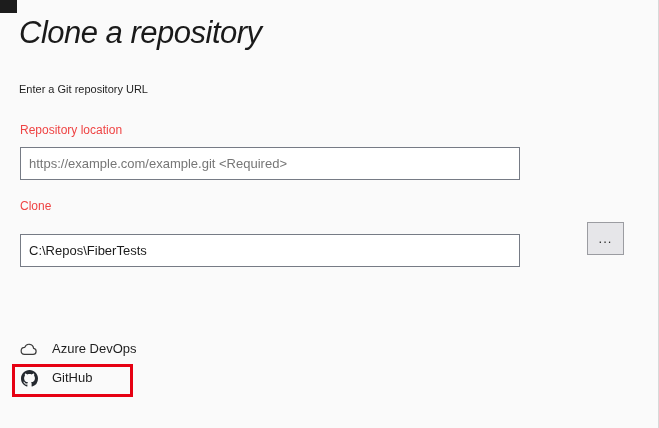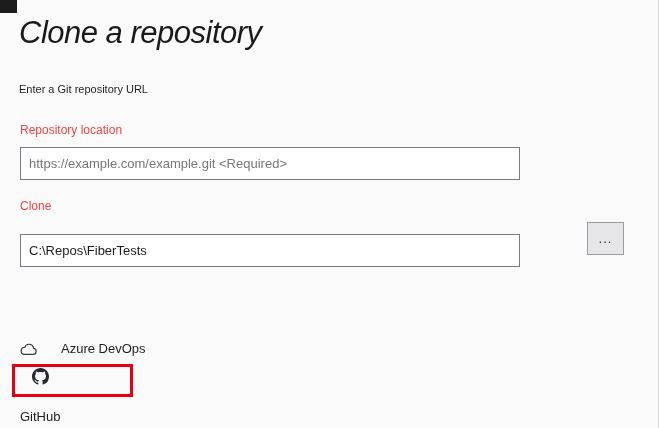--- a/index.html
+++ b/index.html
@@ -83,26 +83,26 @@
     align-items: center;
     justify-content: center;
     letter-spacing: 1px;
     cursor: pointer;
   }
   .provider-row {
     position: absolute;
     left: 20px;
     display: flex;
     align-items: center;
-    gap: 23px;
+    gap: 14px;
     height: 20px;
     cursor: pointer;
   }
   .row-azure { top: 339px; }
-  .row-github { top: 368px; flex-direction: column; }
+  .row-github { top: 368px; }
   .provider-icon {
     width: 18px; height: 18px;
     display: flex;
     align-items: center;
     justify-content: center;
   }
   .provider-label {
     font-size: 13px;
     color: #1e1e1e;
     line-height: 18px;

